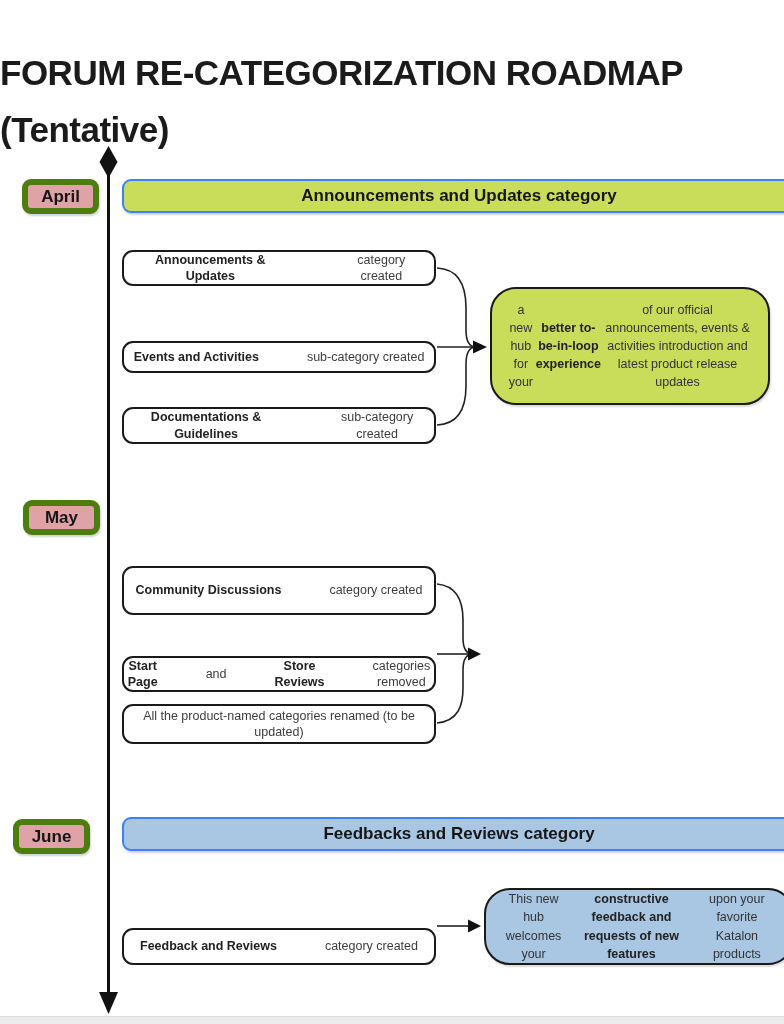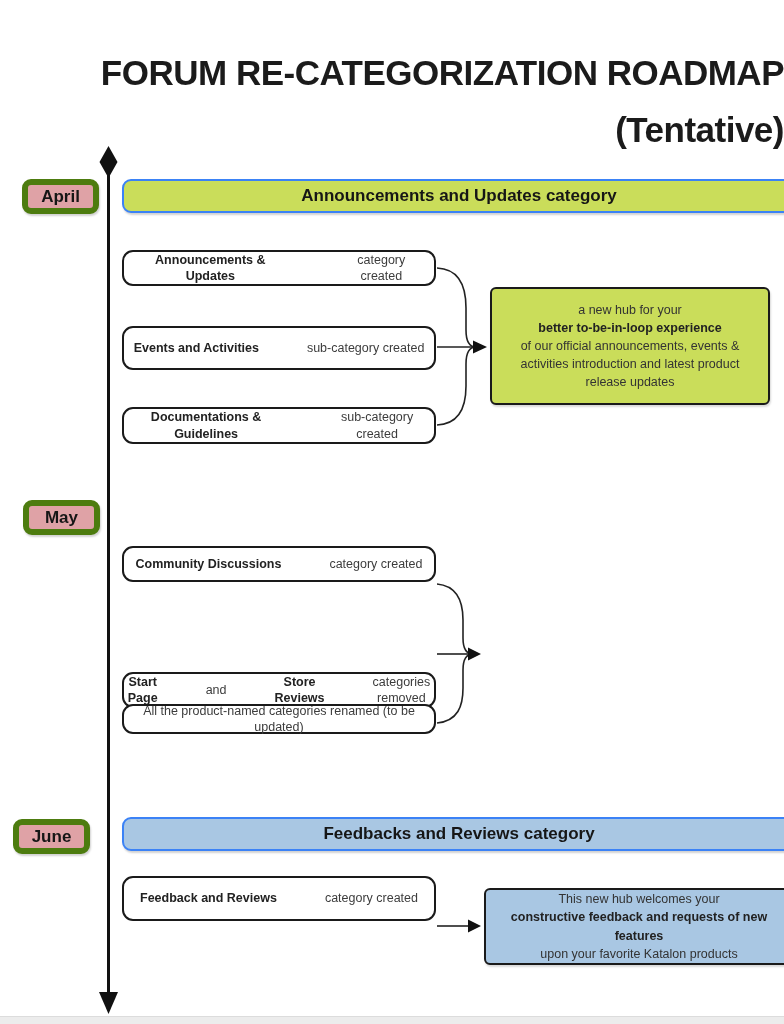--- a/index.html
+++ b/index.html
@@ -1,19 +1,19 @@
 <!DOCTYPE html>
 <html style="--green: #cadd5a; --yellow: #f7e6a4; --blue: #a9c7e3; --pink: #dfa2a6;"><head>
 <meta charset="utf-8">
 <style>
   html,body{margin:0;padding:0;background:#ffffff;}
   .canvas{position:relative;width:784px;height:1024px;background:#fff;overflow:hidden;
           font-family:"Liberation Sans",sans-serif;}
 
-  .title{position:absolute;top:22px;left:0;width:784px;text-align:right;
+  .title{position:absolute;top:22px;left:0;width:784px;text-align:left;
          font-weight:700;font-size:35px;line-height:1.62;color:#1b1b1b;letter-spacing:-0.5px;}
 
   .overlay{position:absolute;left:0;top:0;width:784px;height:1024px;pointer-events:none;}
 
   .month{position:absolute;width:77px;height:35px;background:var(--pink);
          border:6px solid #4d7c0f;border-radius:9px;box-sizing:border-box;
          display:flex;align-items:center;justify-content:center;
          font-weight:700;font-size:17px;color:#161616;
          box-shadow:1px 2px 2px rgba(0,0,0,.18);}
   .m-april{left:22px;top:179px}
@@ -28,31 +28,31 @@
   .h-april{top:179px;background:var(--green)}
   .h-may{top:495px;background:var(--yellow)}
   .h-june{top:817px;background:var(--blue)}
 
   .wbox{position:absolute;left:122px;width:314px;background:#fff;
         border:2px solid #1a1a1a;border-radius:11px;box-sizing:border-box;
         display:flex;align-items:center;justify-content:center;text-align:center;
         font-size:12.5px;color:#3c3c3c;line-height:1.3;padding:2px 8px;gap:48px;}
   .wbox b,.callout b{color:#222;}
   .b-a1{top:250px;height:36px}
-  .b-a2{top:326px;height:44px}
+  .b-a2{top:341px;height:32px}
   .b-a3{top:407px;height:37px}
-  .b-m1{top:546px;height:36px}
-  .b-m2{top:672px;height:36px}
-  .b-m3{top:704px;height:30px}
-  .b-j1{top:876px;height:45px}
+  .b-m1{top:566px;height:49px}
+  .b-m2{top:656px;height:36px}
+  .b-m3{top:704px;height:40px}
+  .b-j1{top:928px;height:37px}
 
-  .callout{position:absolute;border:2.5px solid #1a1a1a;border-radius:6px;box-sizing:border-box;
+  .callout{position:absolute;border:2.5px solid #1a1a1a;border-radius:26px;box-sizing:border-box;
            display:flex;align-items:center;justify-content:center;text-align:center;
            font-size:12.5px;color:#333;line-height:1.45;padding:8px 14px;
-           box-shadow:1px 2px 2px rgba(0,0,0,.15);flex-direction:column;}
+           box-shadow:1px 2px 2px rgba(0,0,0,.15);}
   .c-april{left:490px;top:287px;width:280px;height:118px;background:var(--green)}
   .c-may{left:485px;top:595px;width:280px;height:118px;background:var(--yellow)}
   .c-june{left:484px;top:888px;width:310px;height:77px;background:var(--blue)}
 
   .bottom-edge{position:absolute;left:0;top:1016px;width:784px;height:8px;background:#ececec;
                border-top:1px solid #dcdcdc;}
 </style>
 </head>
 <body>
 

